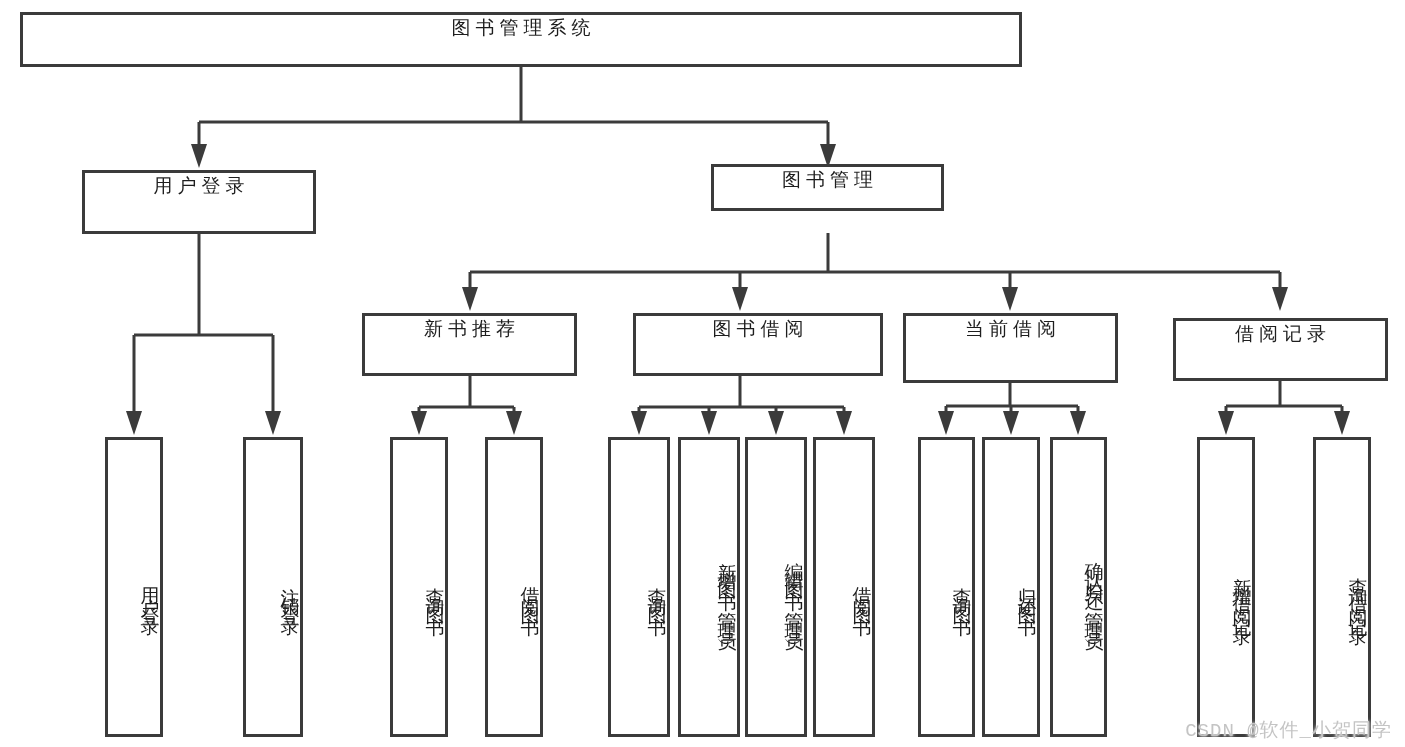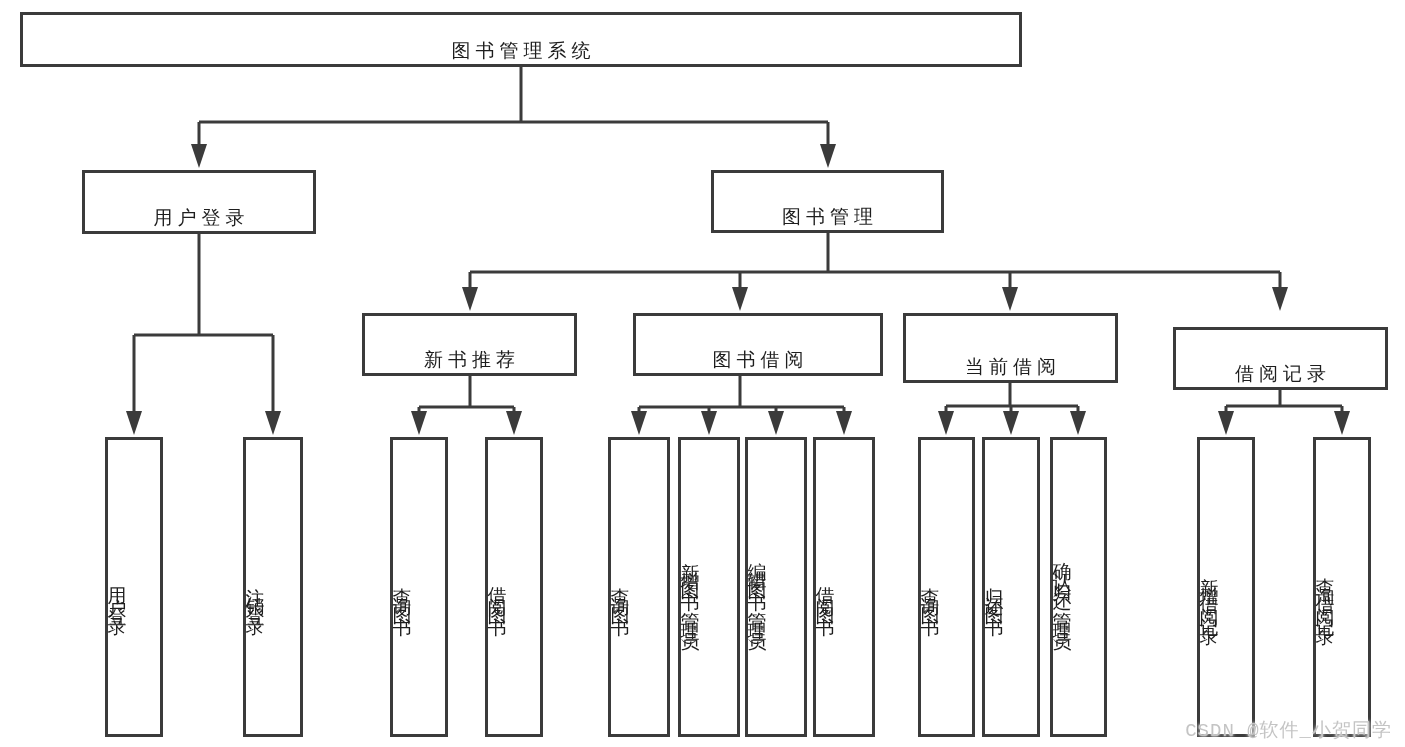--- a/index.html
+++ b/index.html
@@ -18,21 +18,21 @@
     pointer-events: none;
   }
   .wires .lines { stroke: var(--line, #3b3b3b); stroke-width: 3; fill: none; }
   .wires .heads { fill: var(--line, #3b3b3b); stroke: none; }
   .box {
     position: absolute;
     box-sizing: border-box;
     border: 3px solid var(--box-border, #3b3b3b);
     background: var(--box-bg, #ffffff);
     display: flex;
-    align-items: flex-end;
+    align-items: flex-start;
     justify-content: center;
     color: var(--text, #1e1e1e);
   }
   .hbox {
     font-size: 19px;
     letter-spacing: 5px;
   }
   .hbox span { transform: translateX(2.5px); white-space: nowrap; }
   .vbox {
     writing-mode: vertical-rl;
@@ -92,34 +92,34 @@
     </g>
   </svg>
 
   <div class="box hbox" style="left:20px;top:12px;width:1002px;height:55px">
     <span>图书管理系统</span>
   </div>
 
   <div class="box hbox" style="left:82px;top:170px;width:234px;height:64px">
     <span>用户登录</span>
   </div>
-  <div class="box hbox" style="left:711px;top:170px;width:233px;height:63px">
+  <div class="box hbox" style="left:711px;top:164px;width:233px;height:47px">
     <span>图书管理</span>
   </div>
 
   <div class="box hbox" style="left:362px;top:313px;width:215px;height:63px">
     <span>新书推荐</span>
   </div>
   <div class="box hbox" style="left:633px;top:313px;width:250px;height:63px">
     <span>图书借阅</span>
   </div>
   <div class="box hbox" style="left:903px;top:313px;width:215px;height:70px">
     <span>当前借阅</span>
   </div>
-  <div class="box hbox" style="left:1173px;top:327px;width:215px;height:63px">
+  <div class="box hbox" style="left:1173px;top:318px;width:215px;height:63px">
     <span>借阅记录</span>
   </div>
 
   <div class="box vbox" style="left:105px;top:437px;width:58px;height:300px">
     <span>用户登录</span>
   </div>
   <div class="box vbox" style="left:243px;top:437px;width:60px;height:300px">
     <span>注销登录</span>
   </div>
 

